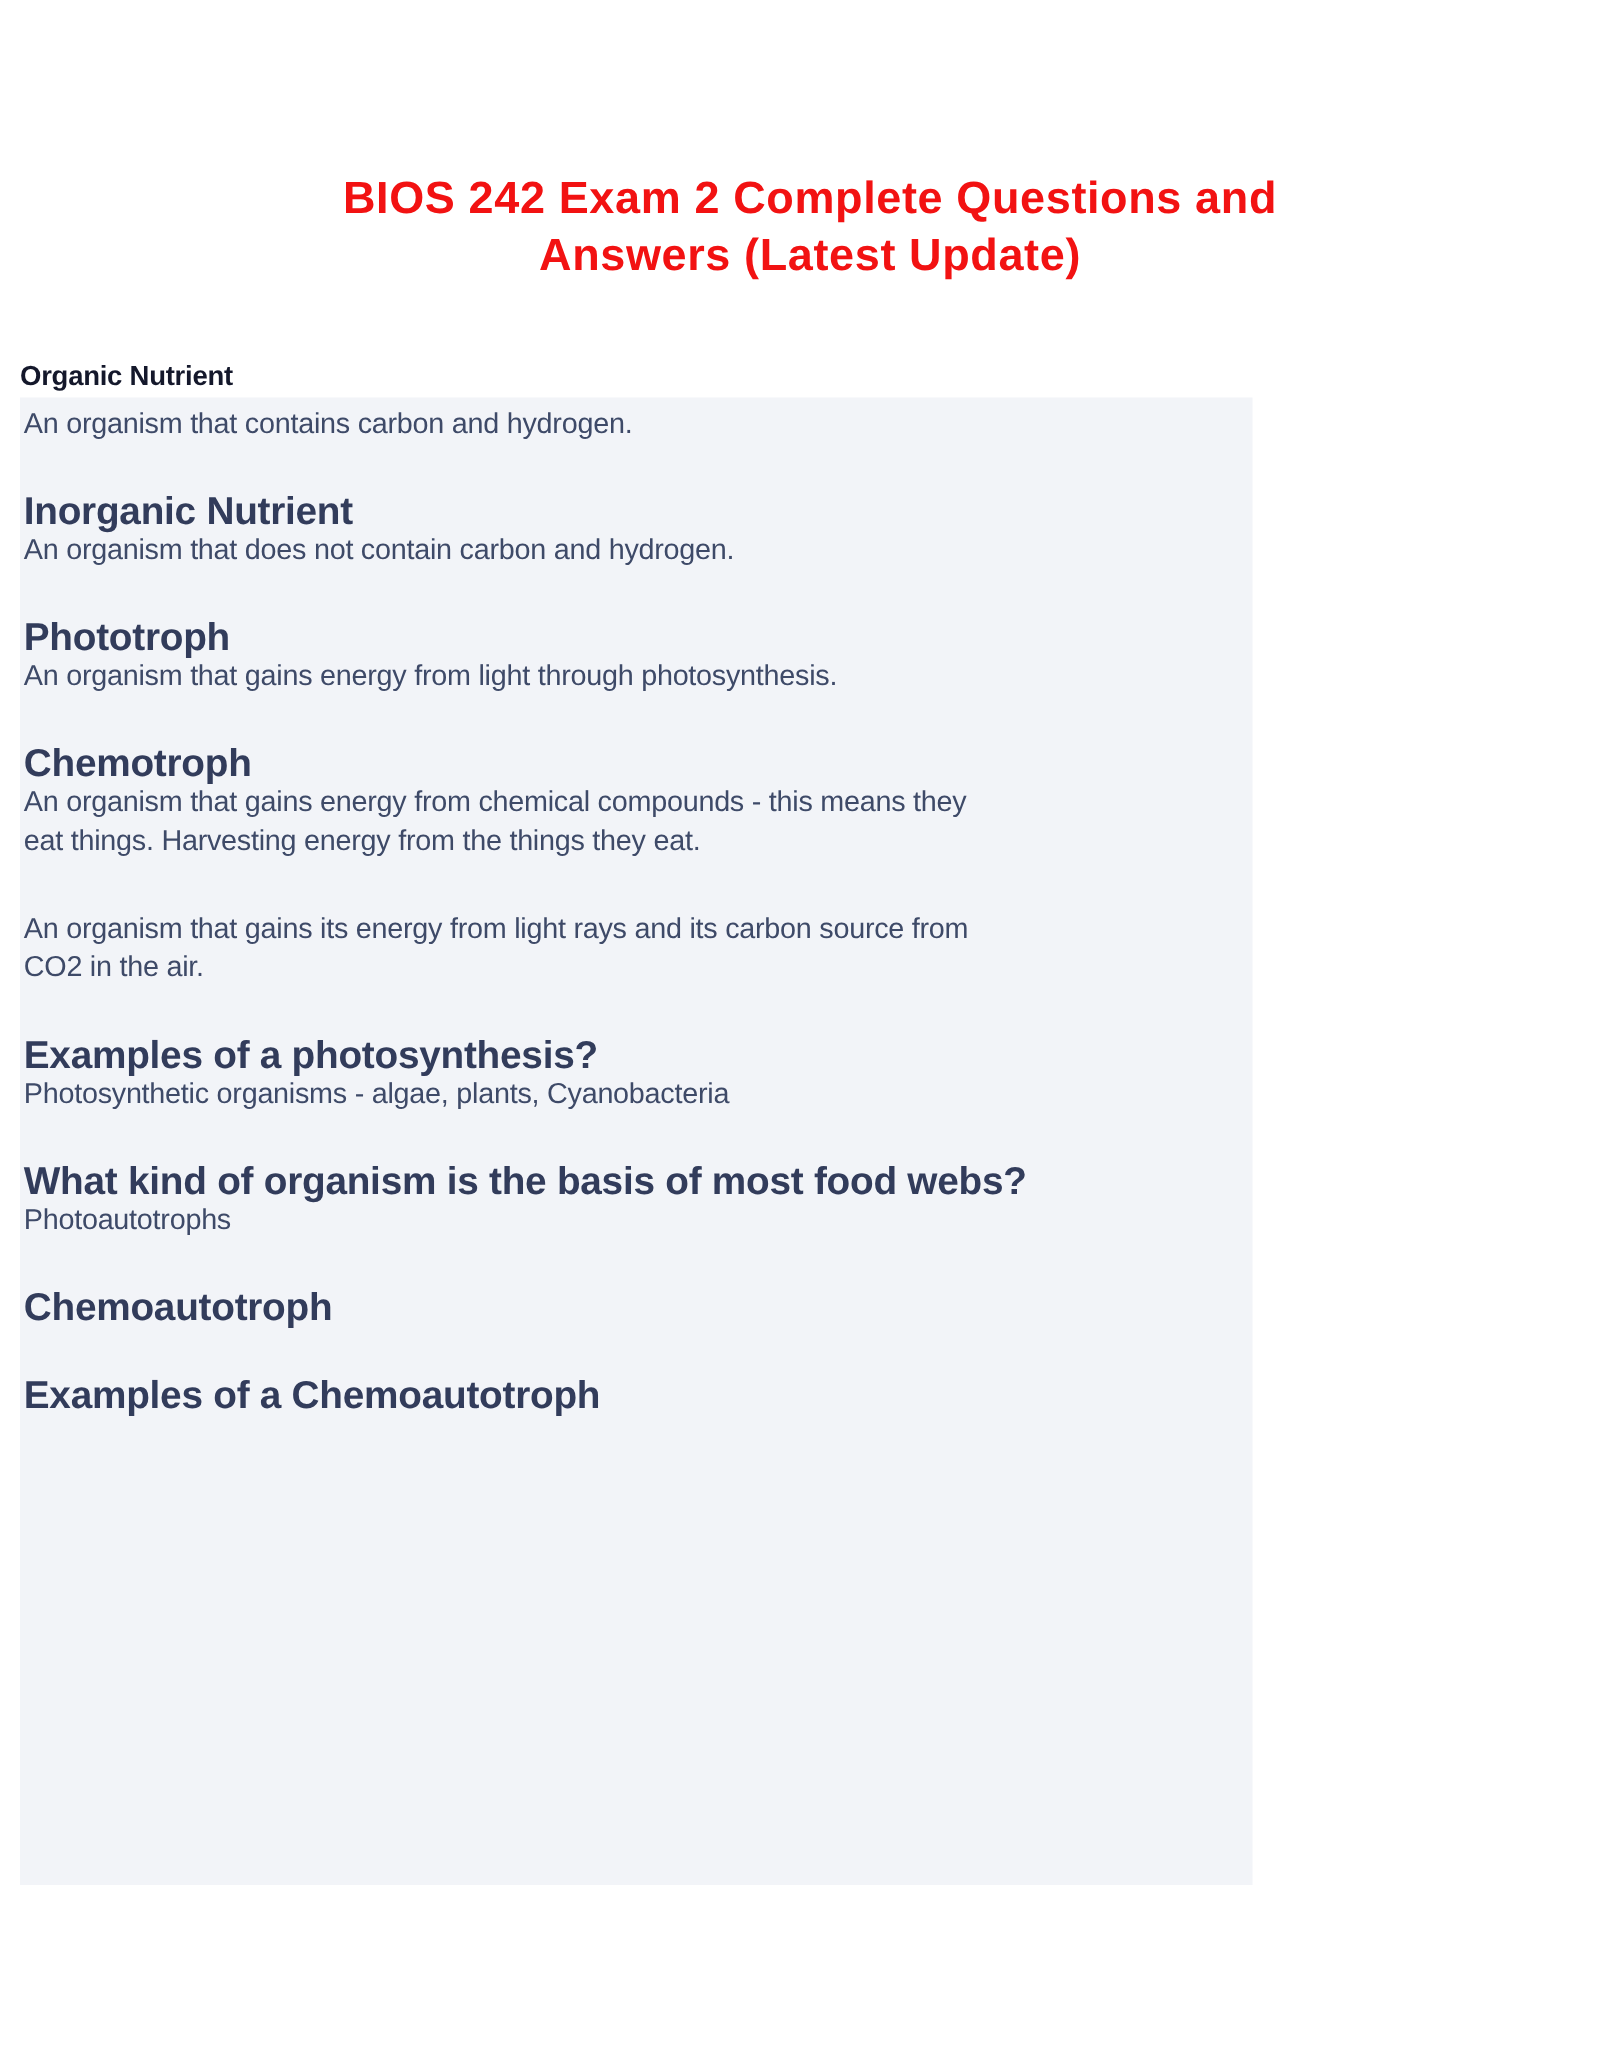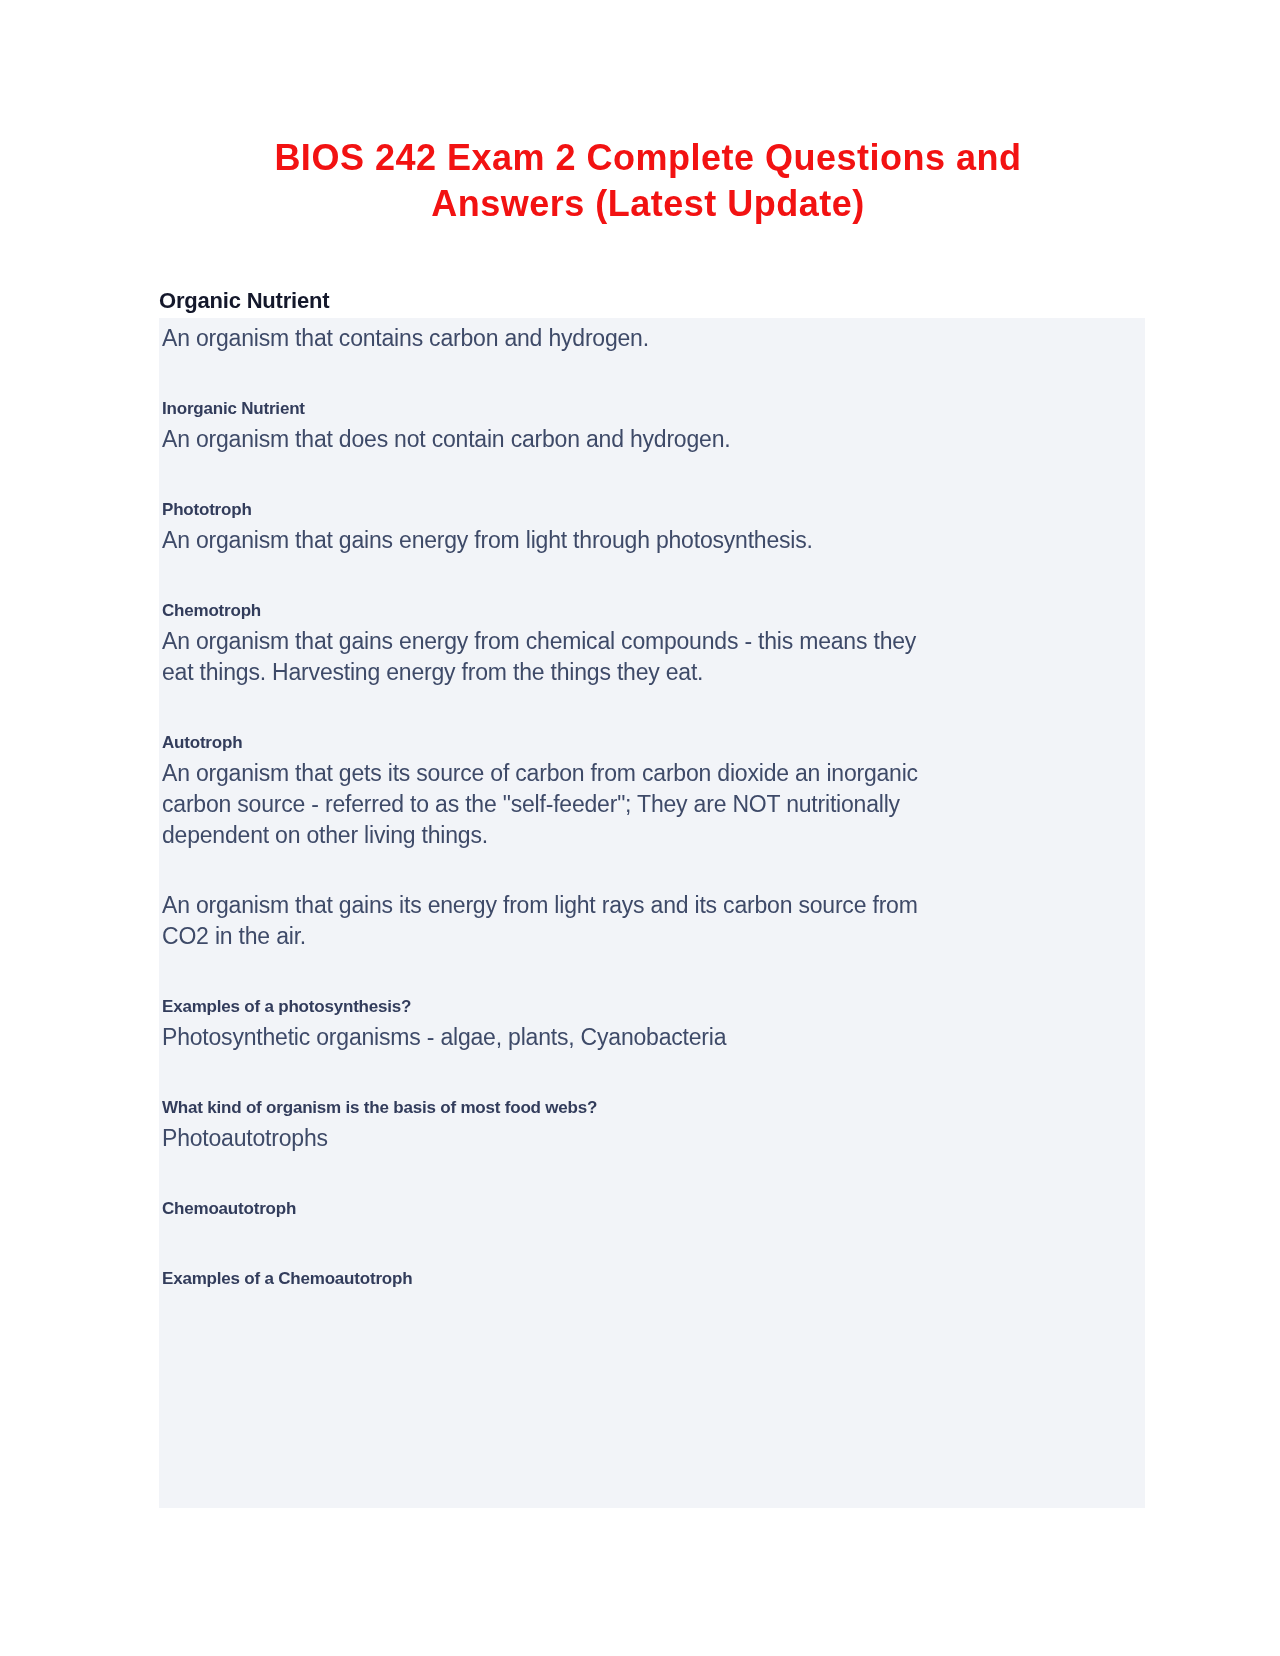--- a/index.html
+++ b/index.html
@@ -17,41 +17,40 @@
     margin: 135px auto 0 auto;
     max-width: 880px;
     text-align: center;
     font-size: 36px;
     line-height: 46px;
     font-weight: 700;
     letter-spacing: 0.5px;
     color: var(--title-red, #f21212);
   }
   .content {
-    margin-left: 143px;
     width: 986px;
   }
   .first-term {
     margin-top: 61px;
     font-size: 22px;
     line-height: 26px;
     font-weight: 700;
     letter-spacing: -0.2px;
     color: var(--first-heading-ink, #14182b);
   }
   .highlight-panel {
     margin-top: 4px;
     height: 1190px;
     overflow: hidden;
     background: var(--panel-bg, #f2f4f8);
     padding: 5px 8px 0 3px;
   }
   .qa { margin-bottom: 39px; }
   .term {
-    font-size: 17px;
+    font-size: 31px;
     line-height: 31px;
     font-weight: 700;
     letter-spacing: -0.2px;
     color: var(--heading-navy, #323c5b);
   }
   .answer {
     font-size: 23px;
     line-height: 31px;
     letter-spacing: -0.2px;
     color: var(--body-slate, #3e4a68);
@@ -81,26 +80,20 @@
     <p class="answer">An organism that gains energy from light through photosynthesis.</p>
   </section>
 
 
   <section class="qa">
     <h3 class="term">Chemotroph</h3>
     <p class="answer">An organism that gains energy from chemical compounds - this means they
 eat things. Harvesting energy from the things they eat.</p>
   </section>
 
-  <section class="qa">
-    <h3 class="term">Autotroph</h3>
-    <p class="answer">An organism that gets its source of carbon from carbon dioxide an inorganic
-carbon source - referred to as the "self-feeder"; They are NOT nutritionally
-dependent on other living things.</p>
-  </section>
 
   <section class="qa">
     <p class="answer">An organism that gains its energy from light rays and its carbon source from
 CO2 in the air.</p>
   </section>
 
   <section class="qa">
     <h3 class="term">Examples of a photosynthesis?</h3>
     <p class="answer">Photosynthetic organisms - algae, plants, Cyanobacteria</p>
   </section>

